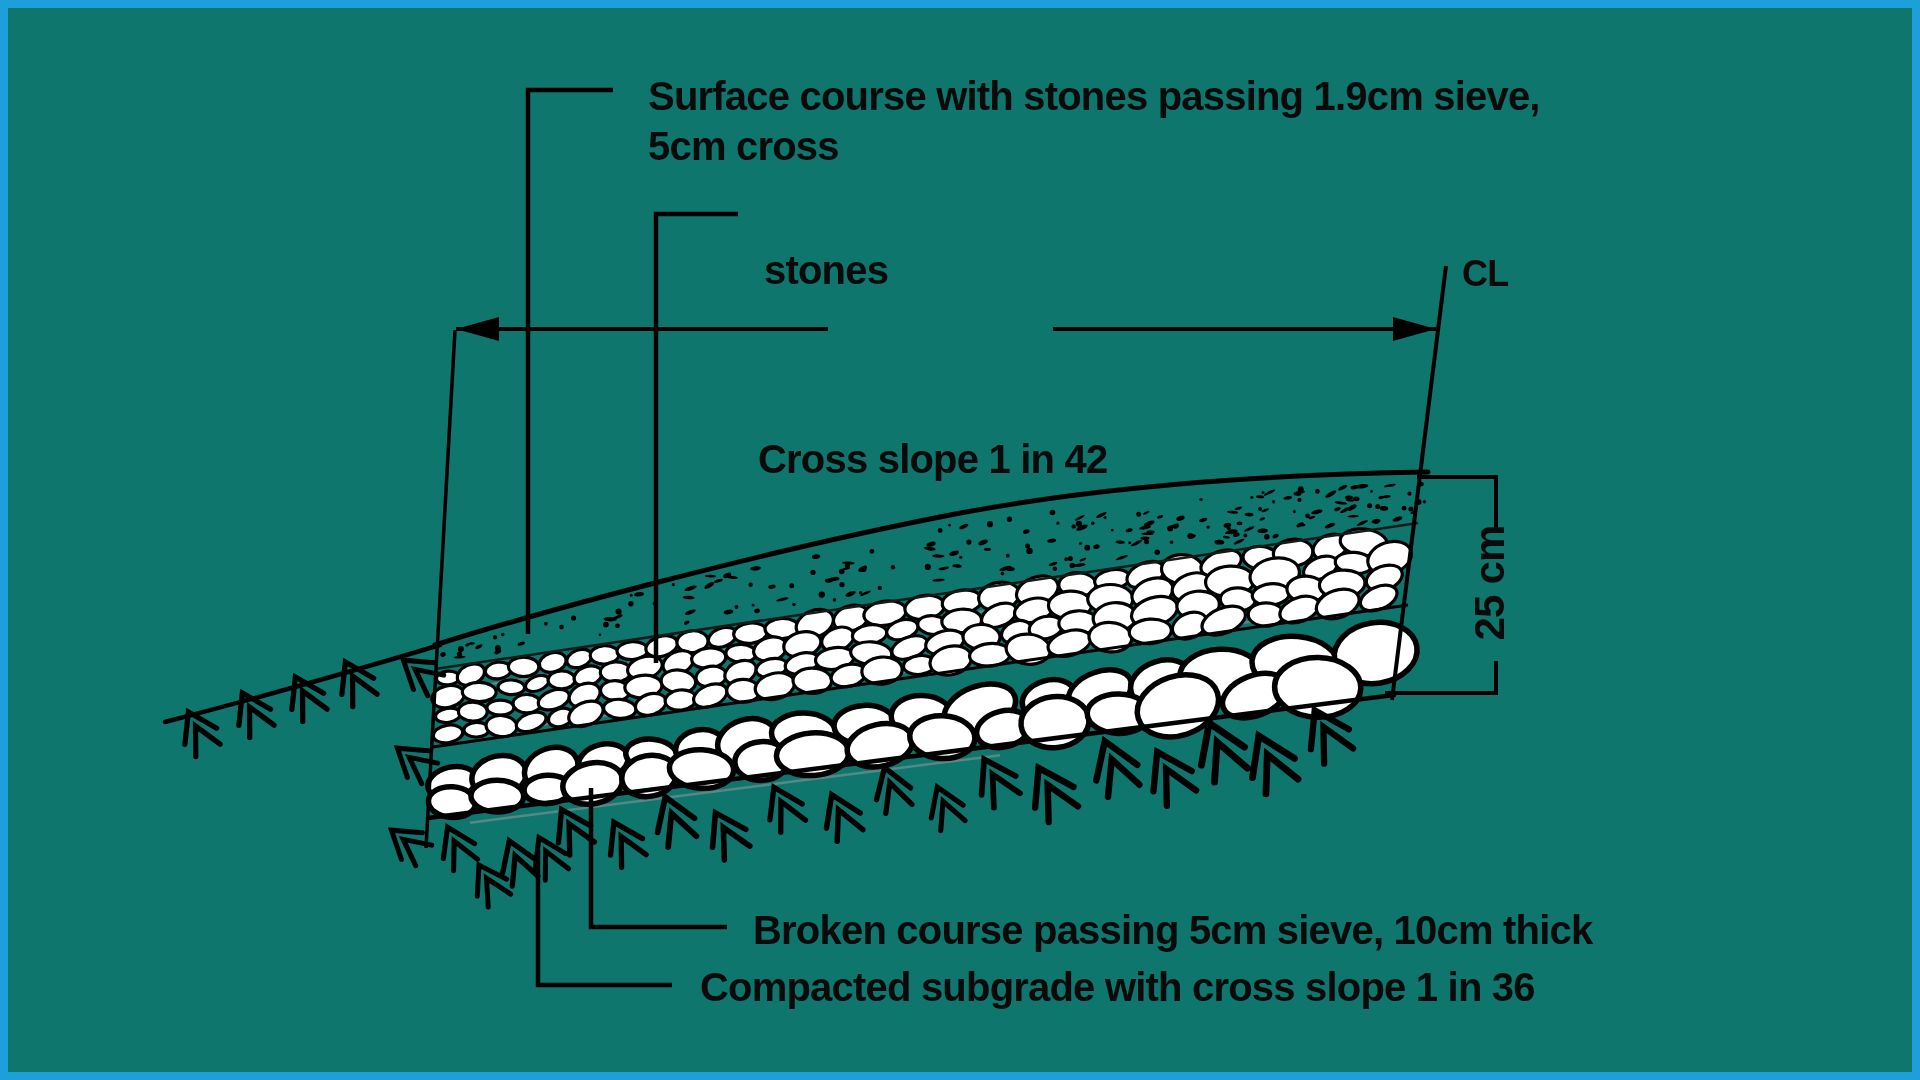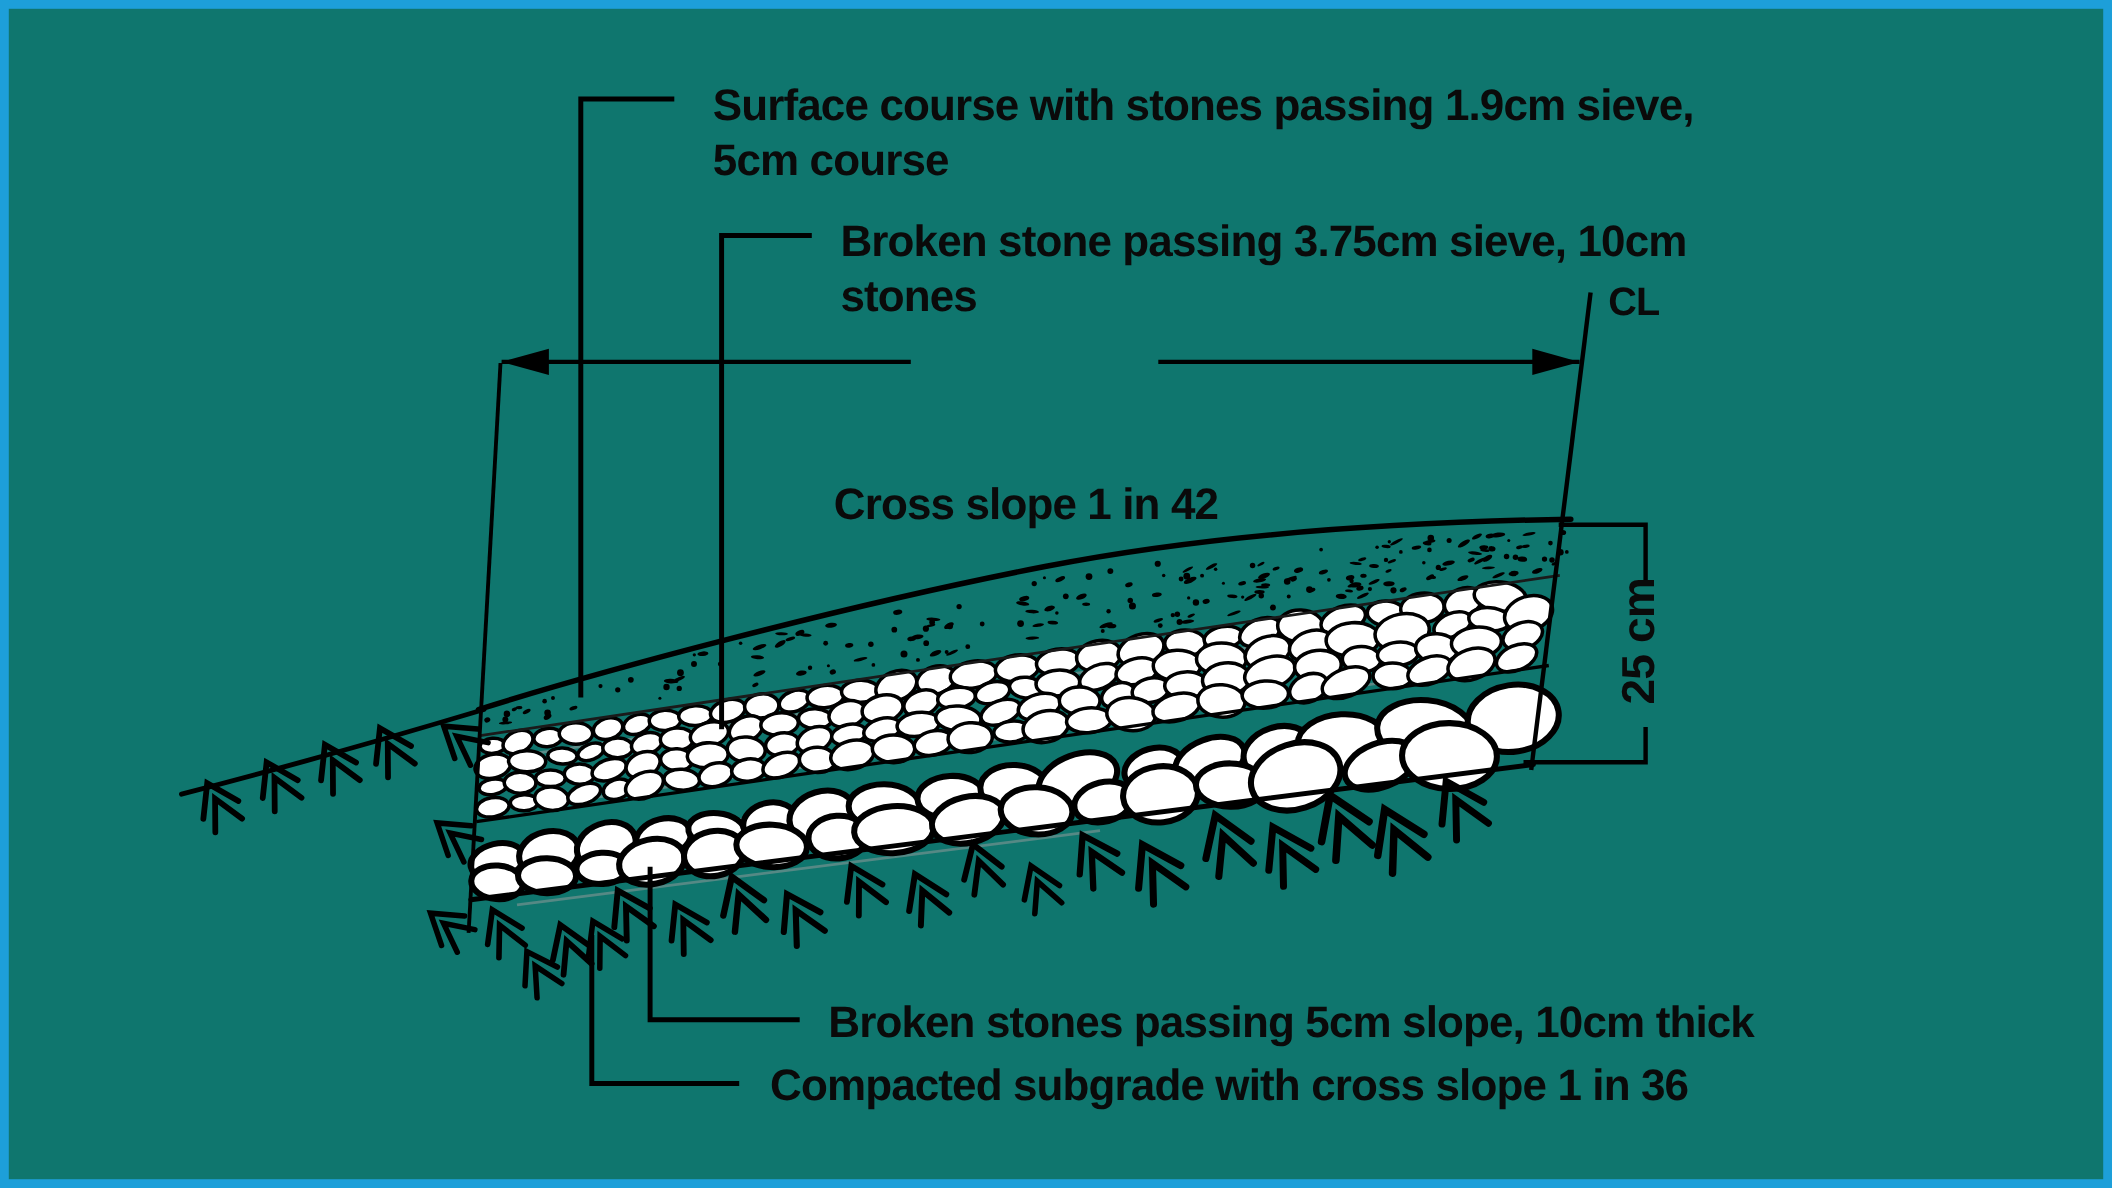--- a/index.html
+++ b/index.html
@@ -525,32 +525,32 @@
     <path d="M1417,477 L1496,477 L1496,528 M1496,661 L1496,693 L1385,693" fill="none" stroke="#000" stroke-width="4"></path>
 
     <path d="M613,90 L528,90 L528,634" fill="none" stroke="#000" stroke-width="4.5"></path>
     <path d="M738,214 L656,214 L656,663" fill="none" stroke="#000" stroke-width="4.5"></path>
     <path d="M591,788 L591,927 L727,927" fill="none" stroke="#000" stroke-width="4.5"></path>
     <path d="M538,850 L538,985 L672,985" fill="none" stroke="#000" stroke-width="4.5"></path>
   </svg>
 
   <div class="lbl" style="left:648px;top:71px">
     <span>Surface course with stones passing 1.9cm sieve,</span><br>
-    <span>5cm course</span>
+    <span>5cm cross</span>
   </div>
 
   <div class="lbl" style="left:764px;top:195px">
-    <span>Broken stone passing 3.75cm sieve, 10cm</span><br>
+    <br>
     <span>stones</span>
   </div>
 
   <div class="lbl cl" style="left:1462px;top:256px">CL</div>
 
   <div class="lbl" style="left:758px;top:434px">Cross slope 1 in 42</div>
 
   <div class="lbl rot" style="left:1490px;top:583px">25 cm</div>
 
-  <div class="lbl" style="left:753px;top:905px">Broken stones passing 5cm slope, 10cm thick</div>
+  <div class="lbl" style="left:753px;top:905px">Broken course passing 5cm sieve, 10cm thick</div>
 
   <div class="lbl" style="left:700px;top:962px">Compacted subgrade with cross slope 1 in 36</div>
 
   <div class="frame"></div>
 </div>
 
 </body></html>

